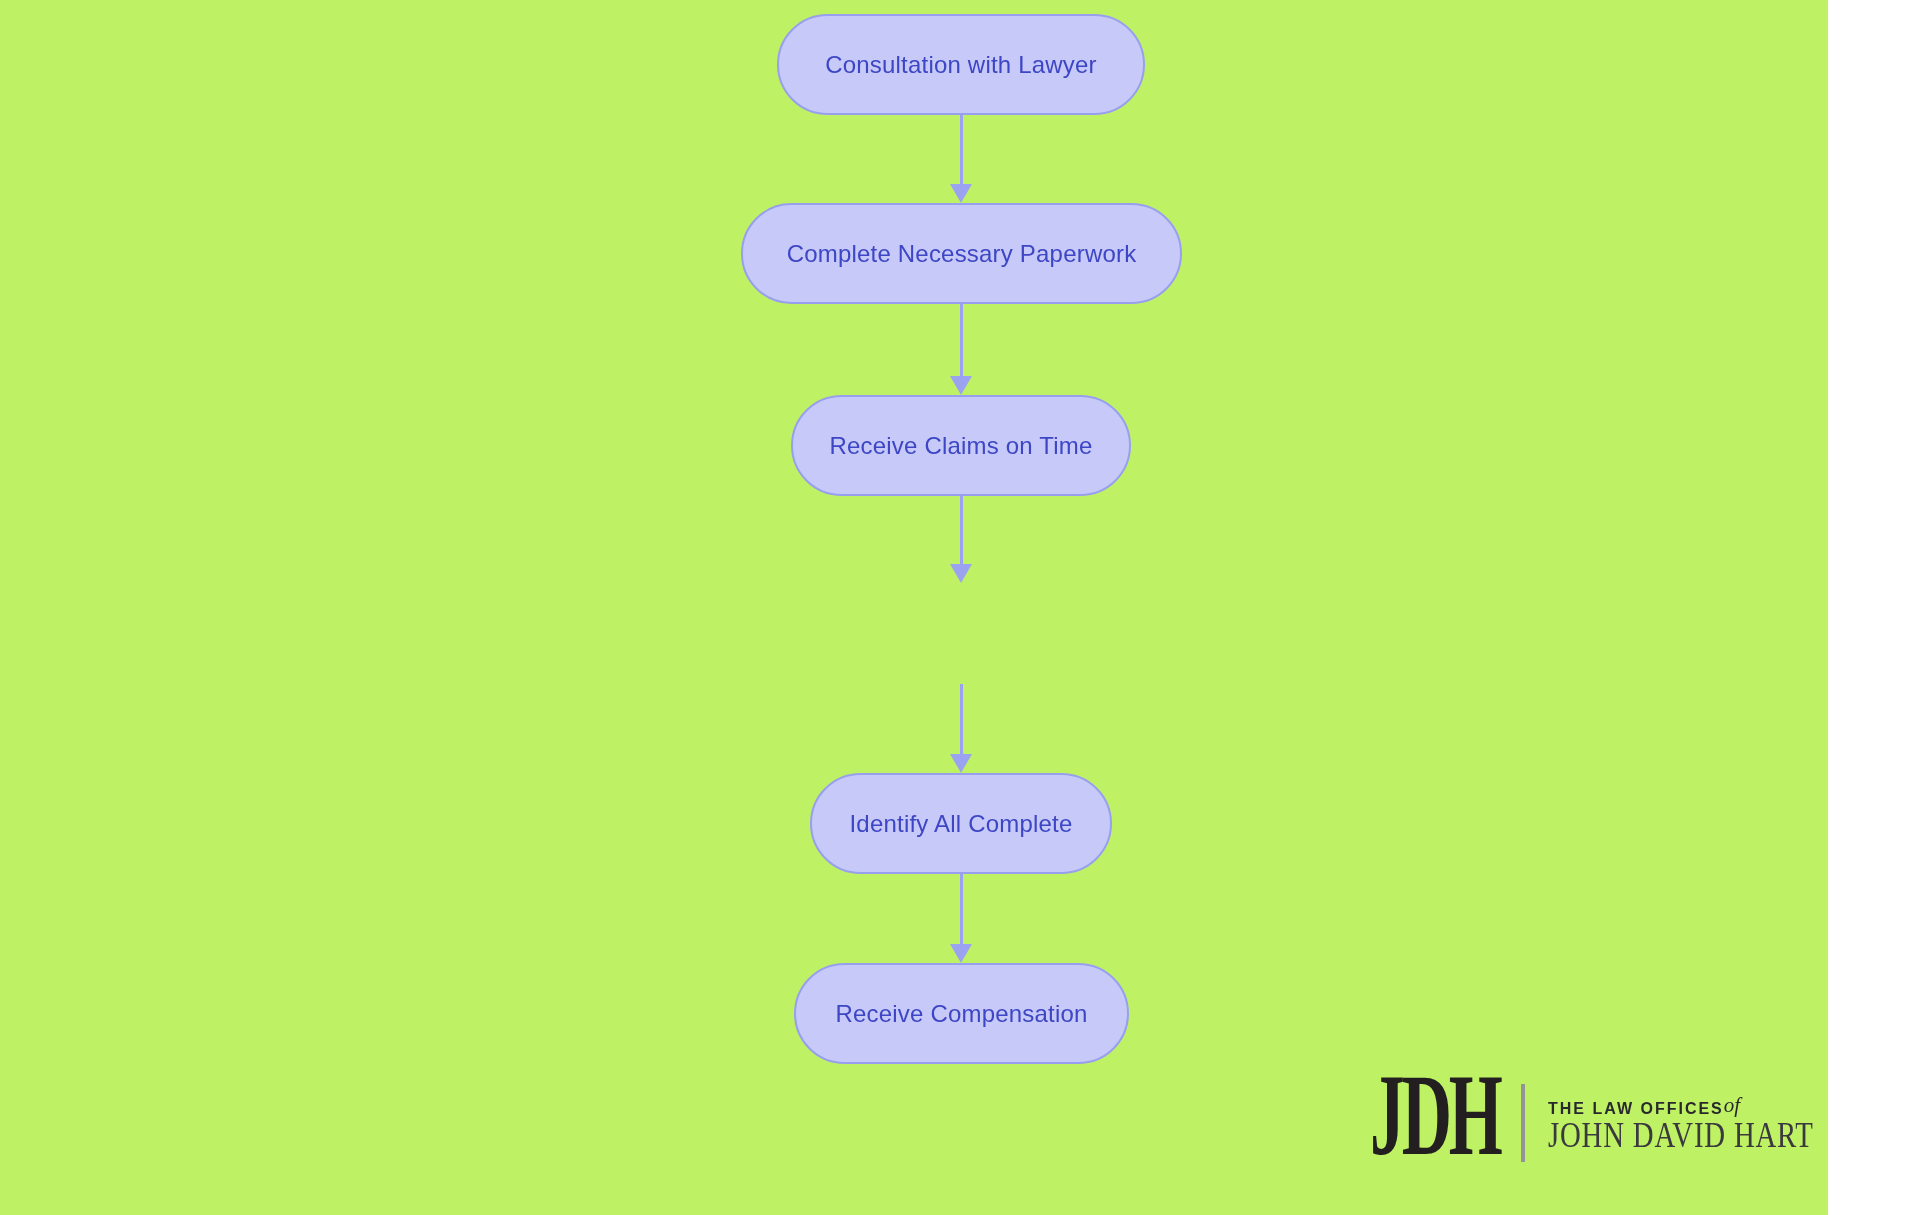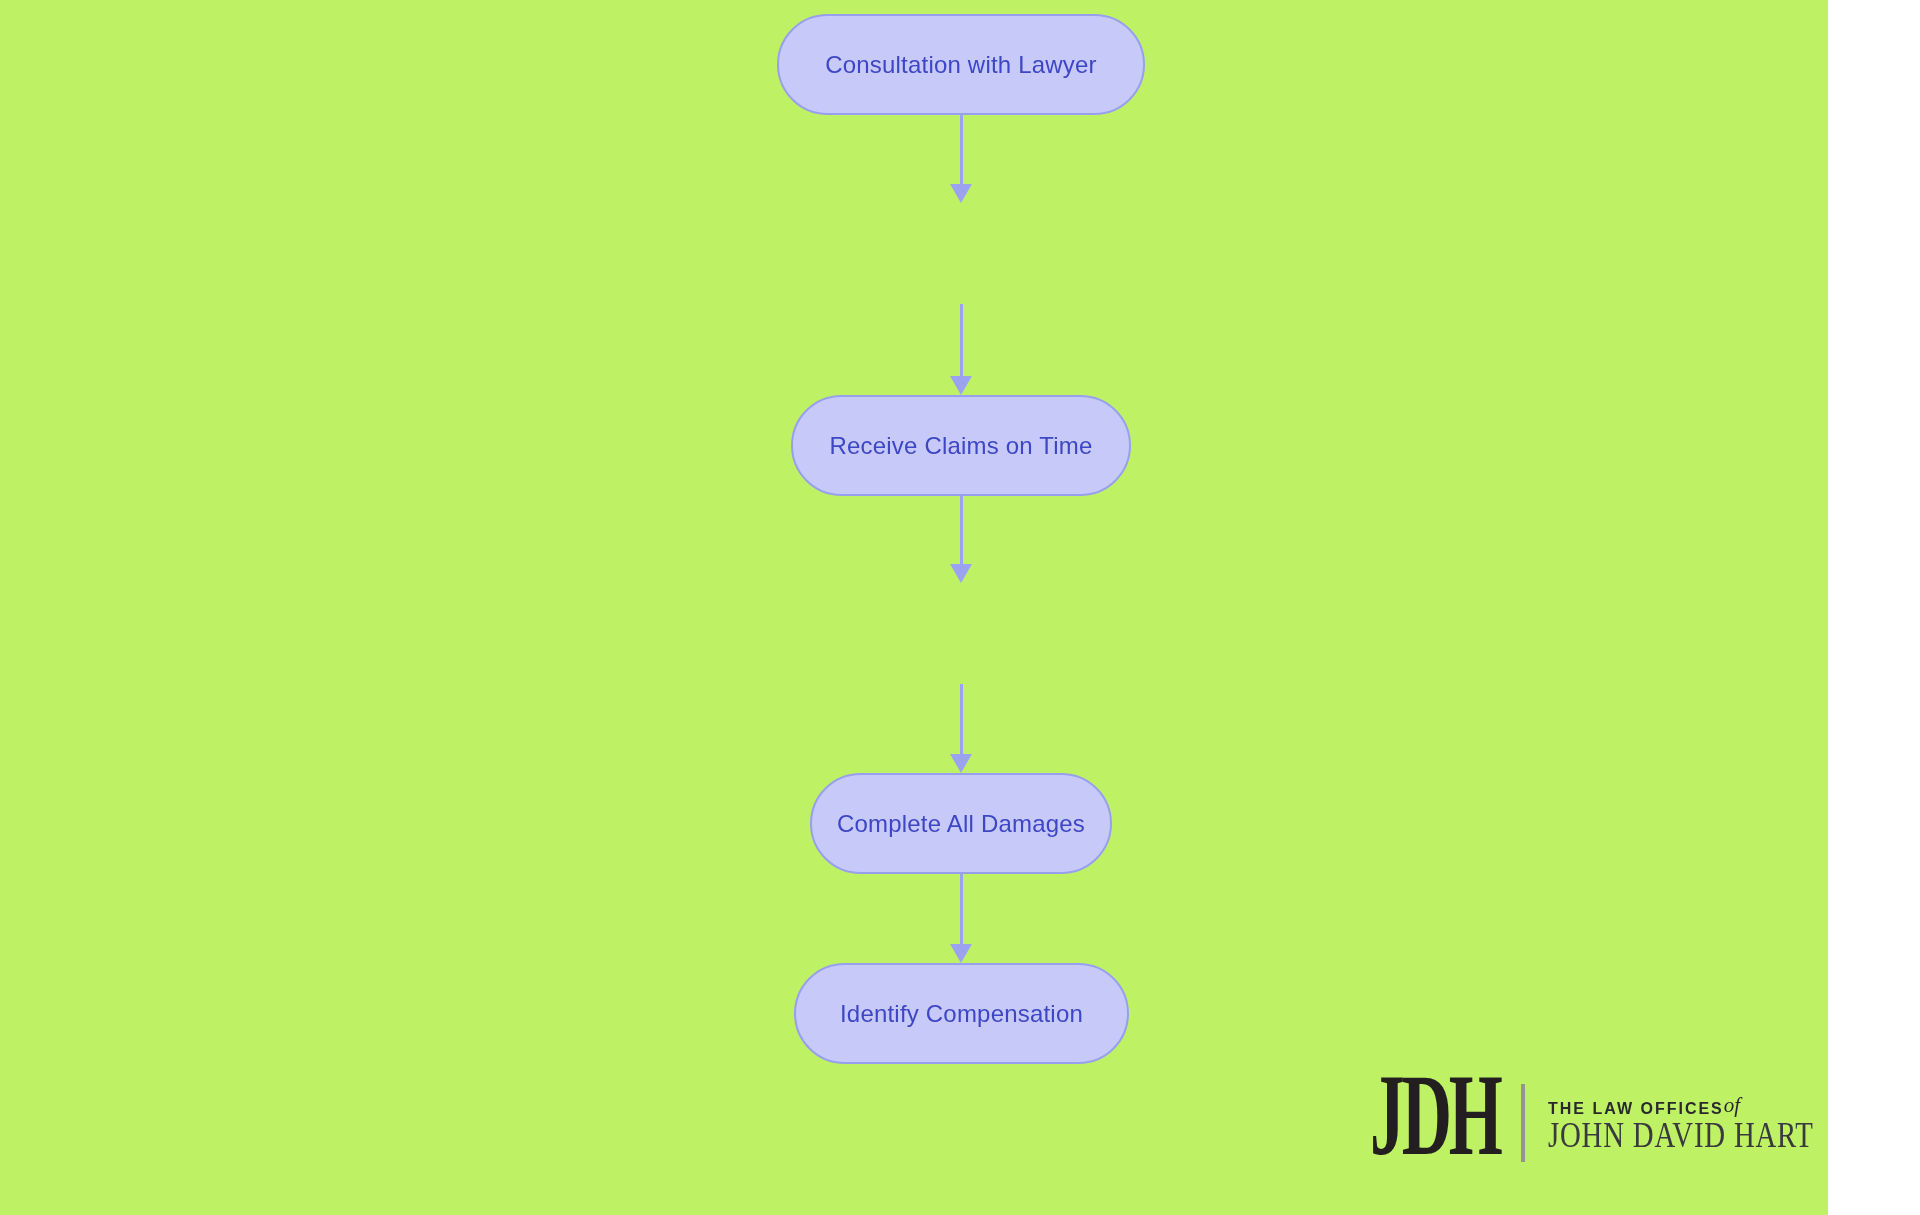--- a/index.html
+++ b/index.html
@@ -134,20 +134,23 @@
 
   <div class="node n0">
     <span class="label">Consultation with Lawyer</span>
   </div>
 
   <div class="arrow a0">
     <div class="shaft"></div>
     <div class="head"></div>
   </div>
 
+  <div class="node n1">
+    <span class="label">Complete Necessary Paperwork</span>
+  </div>
 
   <div class="arrow a1">
     <div class="shaft"></div>
     <div class="head"></div>
   </div>
 
   <div class="node n2">
     <span class="label">Receive Claims on Time</span>
   </div>
 
@@ -156,30 +159,30 @@
     <div class="head"></div>
   </div>
 
 
   <div class="arrow a3">
     <div class="shaft"></div>
     <div class="head"></div>
   </div>
 
   <div class="node n4">
-    <span class="label">Complete All Damages</span>
+    <span class="label">Identify All Complete</span>
   </div>
 
   <div class="arrow a4">
     <div class="shaft"></div>
     <div class="head"></div>
   </div>
 
   <div class="node n5">
-    <span class="label">Identify Compensation</span>
+    <span class="label">Receive Compensation</span>
   </div>
 
   <div class="logo">
     <div class="monogram">JDH</div>
     <div class="logo-divider"></div>
     <div class="tagline">
       <span class="prefix">THE LAW OFFICES</span>
       <span class="of">of</span>
     </div>
     <div class="firm-name">JOHN DAVID HART</div>

